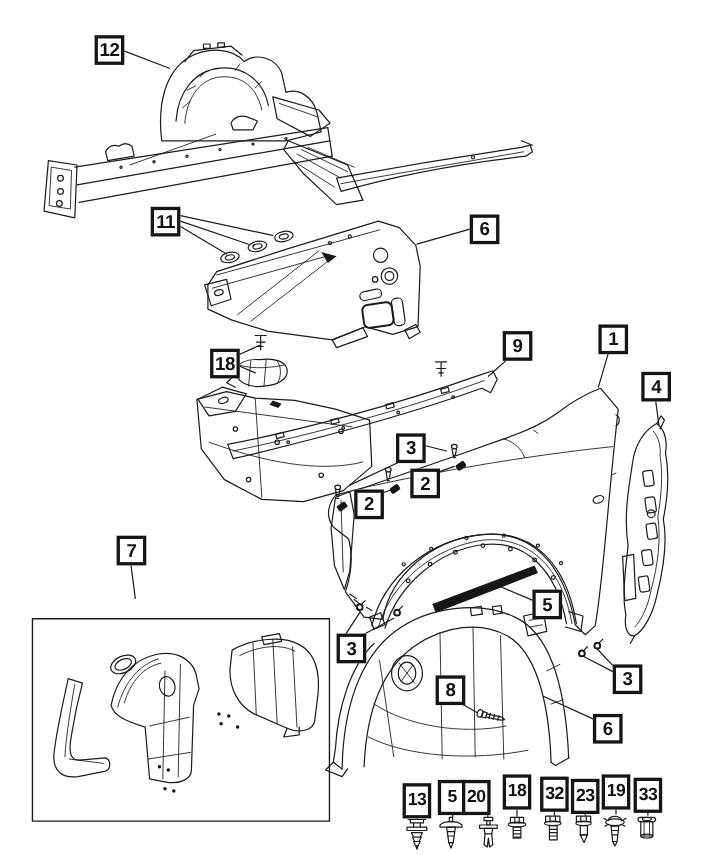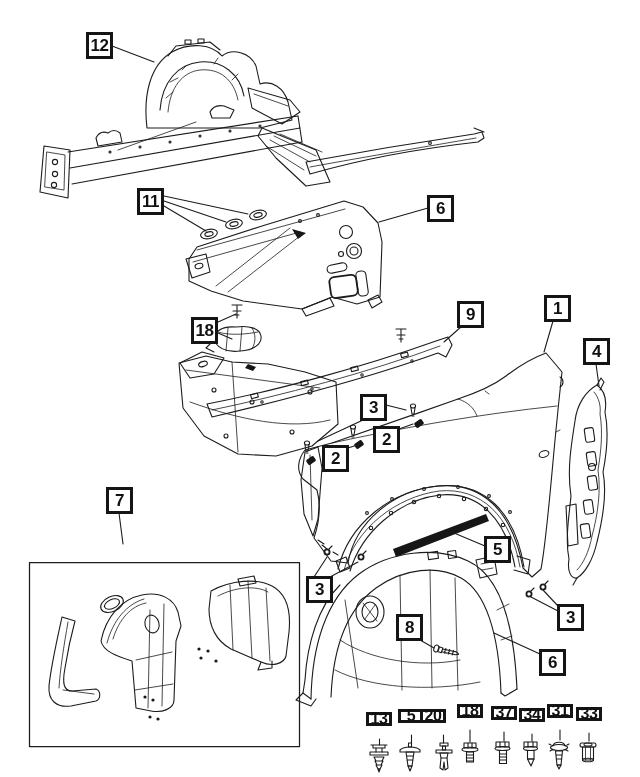--- a/index.html
+++ b/index.html
@@ -4,21 +4,21 @@
 <style>
   html,body{margin:0;padding:0;background:#fff;}
   .stage{position:relative;width:640px;height:777px;background:#ffffff;overflow:hidden;
          font-family:"Liberation Sans",sans-serif;}
   .stage svg{position:absolute;left:0;top:0;}
   .callout{position:absolute;box-sizing:border-box;width:27px;height:27px;
            border:3px solid #151515;background:#ffffff;color:#111;
            display:flex;align-items:center;justify-content:center;
            font-weight:700;font-size:17px;line-height:1;letter-spacing:-0.5px;
            font-family:"Liberation Sans",sans-serif;}
-  .callout.small{width:26px;height:14px;font-size:16px;}
+  .callout.small{width:26px;height:32px;font-size:16px;}
   #art path,#art line,#art rect,#art ellipse,#art circle,#art polyline{
       fill:none;stroke:#1c1c1c;stroke-width:1.1;stroke-linecap:round;stroke-linejoin:round;}
   #art .fd{fill:#161616;stroke:none;}
   #art .th{stroke-width:1.8;}
   #art .tn{stroke-width:0.8;}
   #art .ld{stroke-width:1.25;}
 </style>
 </head>
 <body>
 
@@ -367,18 +367,18 @@
   <div class="callout" style="left:484px;top:536px">5</div>
   <div class="callout" style="left:306px;top:576px">3</div>
   <div class="callout" style="left:557px;top:604px">3</div>
   <div class="callout" style="left:396px;top:614px">8</div>
   <div class="callout" style="left:539px;top:649px">6</div>
 
   <div class="callout small" style="left:366px;top:712px">13</div>
   <div class="callout small" style="left:398px;top:709px">5</div>
   <div class="callout small" style="left:420px;top:709px">20</div>
   <div class="callout small" style="left:457px;top:704px">18</div>
-  <div class="callout small" style="left:491px;top:706px">37</div>
-  <div class="callout small" style="left:519px;top:708px">34</div>
-  <div class="callout small" style="left:547px;top:704px">31</div>
+  <div class="callout small" style="left:491px;top:706px">32</div>
+  <div class="callout small" style="left:519px;top:708px">23</div>
+  <div class="callout small" style="left:547px;top:704px">19</div>
   <div class="callout small" style="left:576px;top:707px">33</div>
 
 </div>
 
 </body></html>

